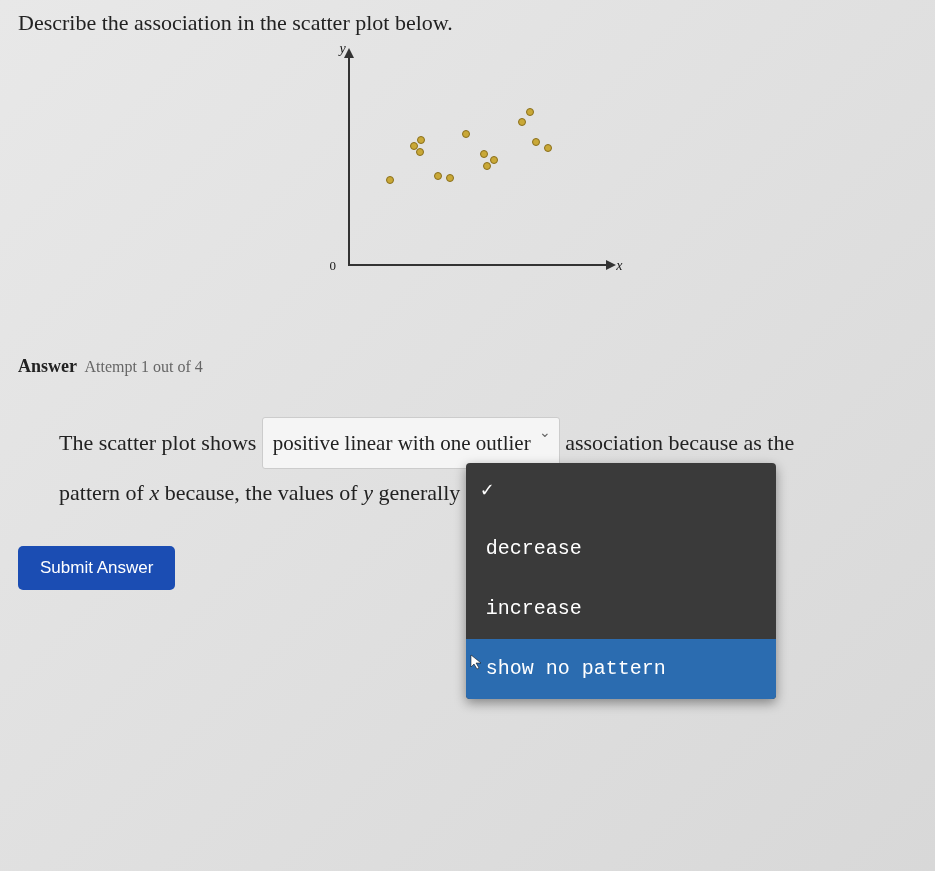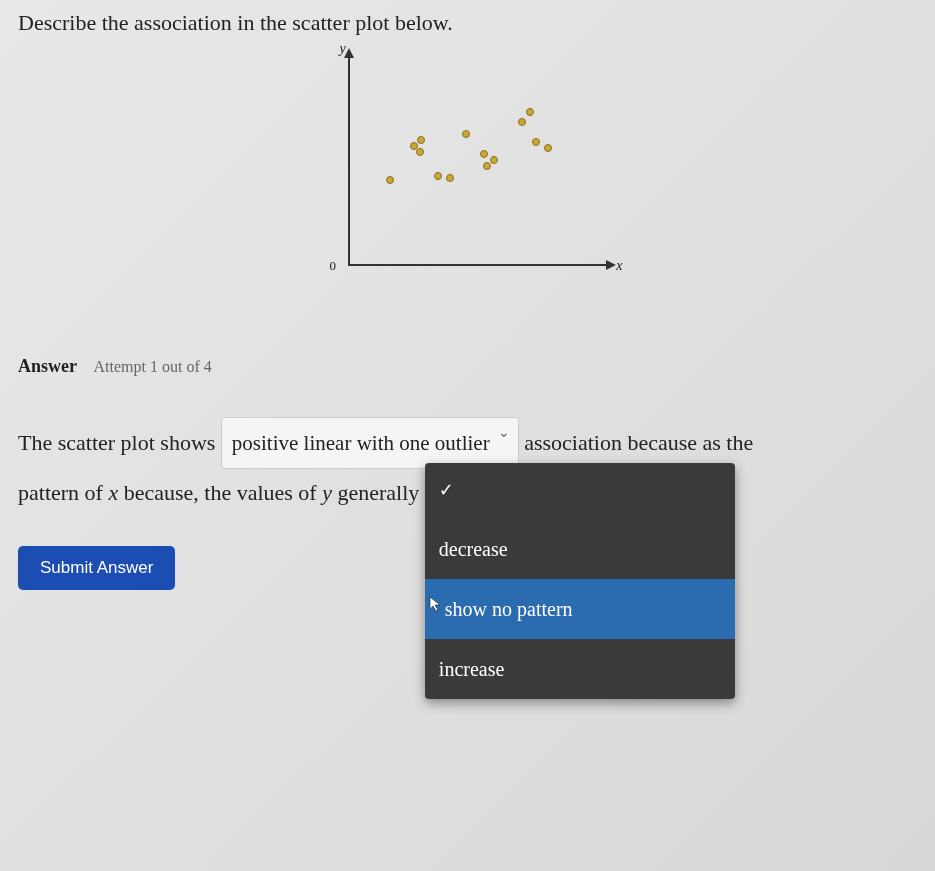--- a/index.html
+++ b/index.html
@@ -102,26 +102,27 @@
       margin-bottom: 40px;
     }
     .answer-label {
       font-weight: bold;
       color: #222;
       margin-top: 42px;
     }
     .attempt-text {
       color: #666;
       font-size: 16px;
-      margin-left: 12px;
+      margin-left: 3px;
     }
     .sentence {
       font-size: 22px;
       line-height: 2.2;
       color: #222;
+      margin-left: 41px;
     }
     .dropdown-selected {
       display: inline-block;
       background: #f5f5f5;
       border: 1px solid #ccc;
       padding: 2px 28px 2px 10px;
       font-size: 21px;
       position: relative;
       vertical-align: baseline;
       border-radius: 3px;
@@ -147,24 +148,25 @@
       min-width: 310px;
       overflow: hidden;
       z-index: 10;
     }
     .dropdown-check {
       padding: 8px 14px;
       color: #fff;
       font-size: 18px;
     }
     .dropdown-option {
-      padding: 8px 14px;
+      padding: 8px 20px;
       color: #fff;
       font-size: 20px;
       cursor: pointer;
+      font-family: Liberation Mono, monospace;
     }
     .dropdown-option.highlighted {
       background: #2b6cb0;
     }
     .submit-btn {
       display: inline-block;
       background: #1b4db3;
       color: #fff;
       border: none;
       padding: 12px 22px;
@@ -225,23 +227,23 @@
     <span>pattern of</span>
     <span class="math-var">x</span>
     <span>because, the values of</span>
     <span class="math-var">y</span>
     <span>generally</span>
     <span style="position:relative; display:inline-block; vertical-align: top;">
       <div class="dropdown-open" style="left:0; top:-6px;">
         <div class="dropdown-check">✓</div>
         <div id="dropdown-options">
             <div class="dropdown-option">decrease</div>
+            <div class="dropdown-option">increase</div>
             <div class="dropdown-option highlighted" style="position: relative; padding-left: 20px;">show no pattern<span class="cursor-icon"><svg width="14" height="16" viewBox="0 0 14 16">
                   <path d="M1 1 L1 13 L4 10 L7 15 L9 14 L6 9 L11 9 Z" fill="#fff" stroke="#000" stroke-width="0.5"></path>
                 </svg></span></div>
-            <div class="dropdown-option">increase</div>
           </div>
       </div>
     </span>
   </div>
 
   <button class="submit-btn">Submit Answer</button>
 </div>
 
 </body></html>

